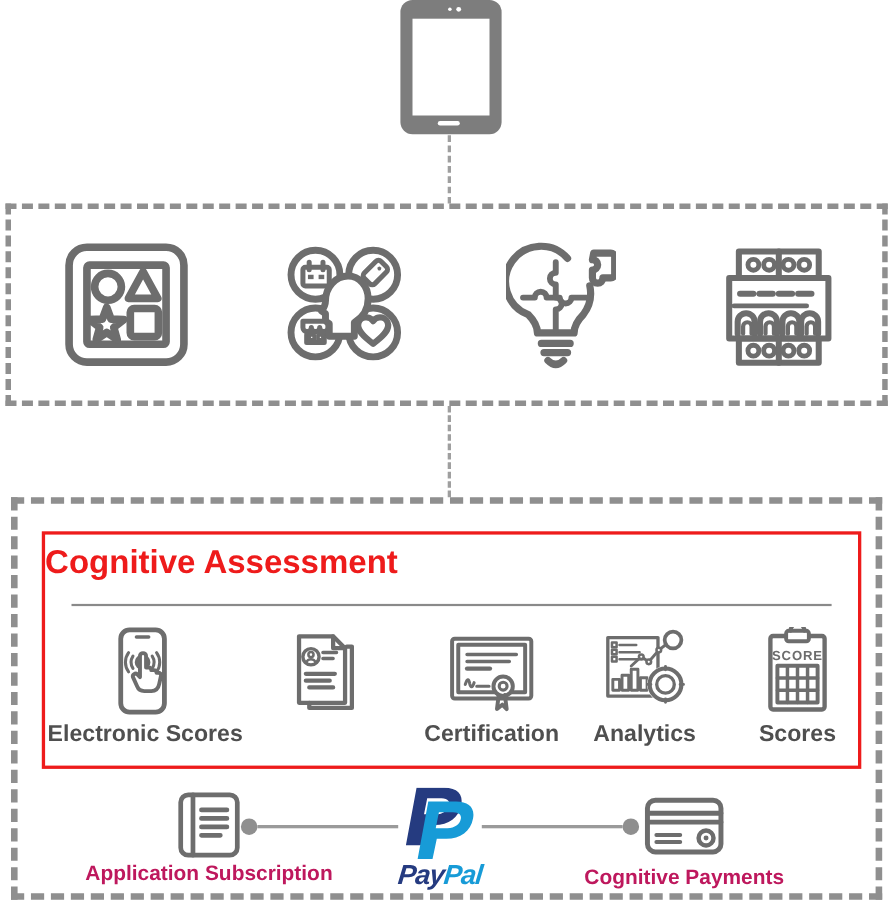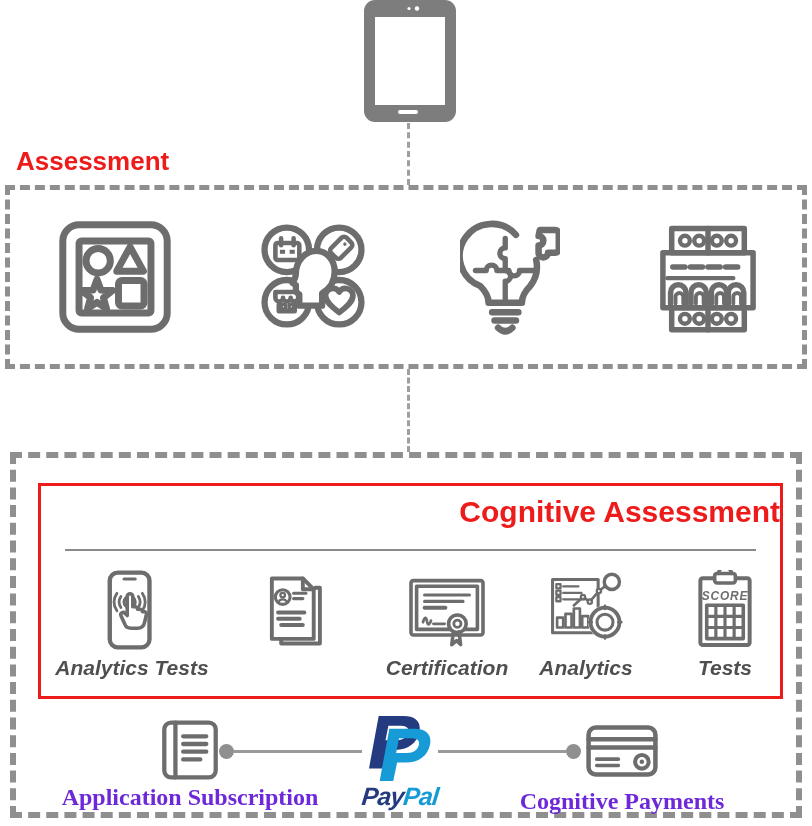--- a/index.html
+++ b/index.html
@@ -5,50 +5,49 @@
   html,body{margin:0;padding:0;background:#fff;}
   .canvas{position:relative;width:812px;height:826px;background:#ffffff;
           font-family:"Liberation Sans",sans-serif;overflow:hidden;}
   .abs{position:absolute;}
   .red-label{color:#ee1b1b;font-weight:bold;}
   .vdash{width:0;border-left:3px dashed #9f9f9f;}
   .dashbox{border:5px dashed #8f8f8f;box-sizing:border-box;background:transparent;}
   .dashbox2{border:6px dashed #8f8f8f;box-sizing:border-box;}
   .redbox{border:3px solid #ee1b1b;box-sizing:border-box;}
   .sepline{height:2px;background:#8a8a8a;}
-  .cog-item{position:absolute;top:570px;display:flex;flex-direction:column;align-items:center;font-style:italic;}
+  .cog-item{position:absolute;top:570px;display:flex;flex-direction:column;align-items:center;}
   .cog-item .ic{height:80px;display:flex;align-items:flex-end;justify-content:center;}
   .cog-label{margin-top:6px;font-size:21px;font-weight:bold;color:#4f4f4f;white-space:nowrap;}
-  .pay-label{font-size:24px;font-weight:bold;color:#6d28d9;text-align:center;white-space:nowrap;font-family:Liberation Serif, serif;}
+  .pay-label{font-size:19px;font-weight:bold;color:#be185d;text-align:center;white-space:nowrap;}
   .connector{height:3px;background:#9a9a9a;}
   .dot{width:15px;height:15px;border-radius:50%;background:#8f8f8f;}
   .paypal-group{display:flex;flex-direction:column;align-items:center;}
   .paypal-word{font-size:25px;font-weight:bold;font-style:italic;letter-spacing:-1px;
                transform:skewX(-6deg);white-space:nowrap;}
   .pp-dark{color:#253b80;}
   .pp-light{color:#179bd7;}
   svg.icon{fill:none;stroke:#6d6d6d;stroke-linecap:round;stroke-linejoin:round;}
-  .center-text{text-align:right;}
+  .center-text{text-align:left;}
 </style>
 </head>
 <body>
 
 <div class="canvas">
 
   <svg class="abs" style="left:362px;top:0;" width="96" height="123" viewBox="0 0 96 123">
     <rect x="2" y="0" width="92" height="122" rx="11" fill="#7d7d7d"></rect>
     <rect x="13" y="17" width="70" height="88" fill="#ffffff"></rect>
     <rect x="36" y="110" width="20" height="4" rx="2" fill="#ffffff"></rect>
     <circle cx="55" cy="8.5" r="2.2" fill="#ffffff"></circle>
     <circle cx="47" cy="8.5" r="1.6" fill="#ffffff"></circle>
   </svg>
 
   <div class="abs vdash" style="left:407px;top:123px;height:62px;"></div>
 
-  <div class="abs red-label" style="left:16px;top:146px;font-size:26px;">Assessment</div>
 
   <div class="abs dashbox" style="left:5px;top:185px;width:802px;height:184px;"></div>
 
   <svg class="abs icon" style="left:57px;top:218px;" width="116" height="118" viewBox="0 0 100 100" stroke-width="6">
     <rect x="5" y="5" width="90" height="90" rx="14"></rect>
     <rect x="19" y="19" width="62" height="62" rx="2"></rect>
     <circle cx="35.5" cy="36" r="10.5"></circle>
     <path d="M63 24 L74.5 45 H51.5 Z"></path>
     <rect x="53" y="53" width="22" height="22" rx="3"></rect>
     <path d="M34.5 52 L37.9 61.3 L47.8 61.7 L40 67.8 L42.7 77.3 L34.5 71.8 L26.3 77.3 L29 67.8 L21.2 61.7 L31.1 61.3 Z"></path>
@@ -131,21 +130,21 @@
     <div class="ic">
       <svg class="icon" width="54" height="80" viewBox="0 0 68 100" stroke-width="5.5">
         <rect x="6" y="3" width="50" height="94" rx="10"></rect>
         <path stroke-width="4" d="M24 11 h14"></path>
         <circle cx="31" cy="40" r="7" stroke-width="4"></circle>
         <path stroke-width="3.5" d="M20 47 a13 13 0 0 1 0 -14 M42 33 a13 13 0 0 1 0 14"></path>
         <path stroke-width="3.5" d="M15 51 a18.5 18.5 0 0 1 0 -22 M47 29 a18.5 18.5 0 0 1 0 22"></path>
         <path fill="#ffffff" stroke-width="4.5" d="M28 50 V33 a3.5 3.5 0 0 1 7 0 v13 h3 a3 3 0 0 1 3 3 h3 a3 3 0 0 1 3 3 h2 a3 3 0 0 1 3 4 l-2 9 c-1 5 -4 8 -9 8 h-8 c-4 0 -7 -2 -8 -5 l-5 -11 a3 3 0 0 1 5 -3 l3 3 z"></path>
       </svg>
     </div>
-    <div class="cog-label">Analytics Tests</div>
+    <div class="cog-label">Electronic Scores</div>
   </div>
 
   <div class="cog-item" style="left:212px;width:160px;">
     <div class="ic">
       <svg class="icon" width="62" height="78" viewBox="0 0 80 100" stroke-width="5">
         <path d="M70 20 h6 v72 h-50 v-6"></path>
         <path d="M14 8 h40 l14 14 v64 h-54 z"></path>
         <path d="M54 8 v14 h14"></path>
         <circle cx="28" cy="32" r="9.5" stroke-width="4"></circle>
         <circle cx="28" cy="29.5" r="3" stroke-width="3"></circle>
@@ -203,21 +202,21 @@
       <svg class="icon" width="62" height="80" viewBox="0 0 78 100" stroke-width="5">
         <rect x="8" y="10" width="62" height="84" rx="3"></rect>
         <rect x="26" y="4" width="26" height="12" rx="3" stroke-width="4.5" fill="#ffffff"></rect>
         <path stroke-width="4.5" d="M31 4 a8 8 0 0 1 16 0"></path>
         <text x="39" y="37" text-anchor="middle" font-size="15" font-weight="bold" letter-spacing="1" fill="#6d6d6d" stroke="none" style="font-family:&quot;Liberation Sans&quot;,sans-serif">SCORE</text>
         <rect x="16" y="44" width="46" height="42" stroke-width="4.5"></rect>
         <path stroke-width="4" d="M16 58 h46 M16 72 h46"></path>
         <path stroke-width="4" d="M27.5 44 v42 M39 44 v42 M50.5 44 v42"></path>
       </svg>
     </div>
-    <div class="cog-label">Tests</div>
+    <div class="cog-label">Scores</div>
   </div>
 
   <svg class="abs icon" style="left:160px;top:719px;" width="60" height="62" viewBox="0 0 70 72" stroke-width="5">
     <rect x="5" y="4" width="60" height="64" rx="8"></rect>
     <path d="M18 4 v64"></path>
     <path d="M27 20 h27 M27 29 h27 M27 38 h27 M27 47 h20"></path>
   </svg>
 
   <div class="abs dot" style="left:219px;top:744px;"></div>
   <div class="abs connector" style="left:234px;top:750px;width:128px;"></div>

